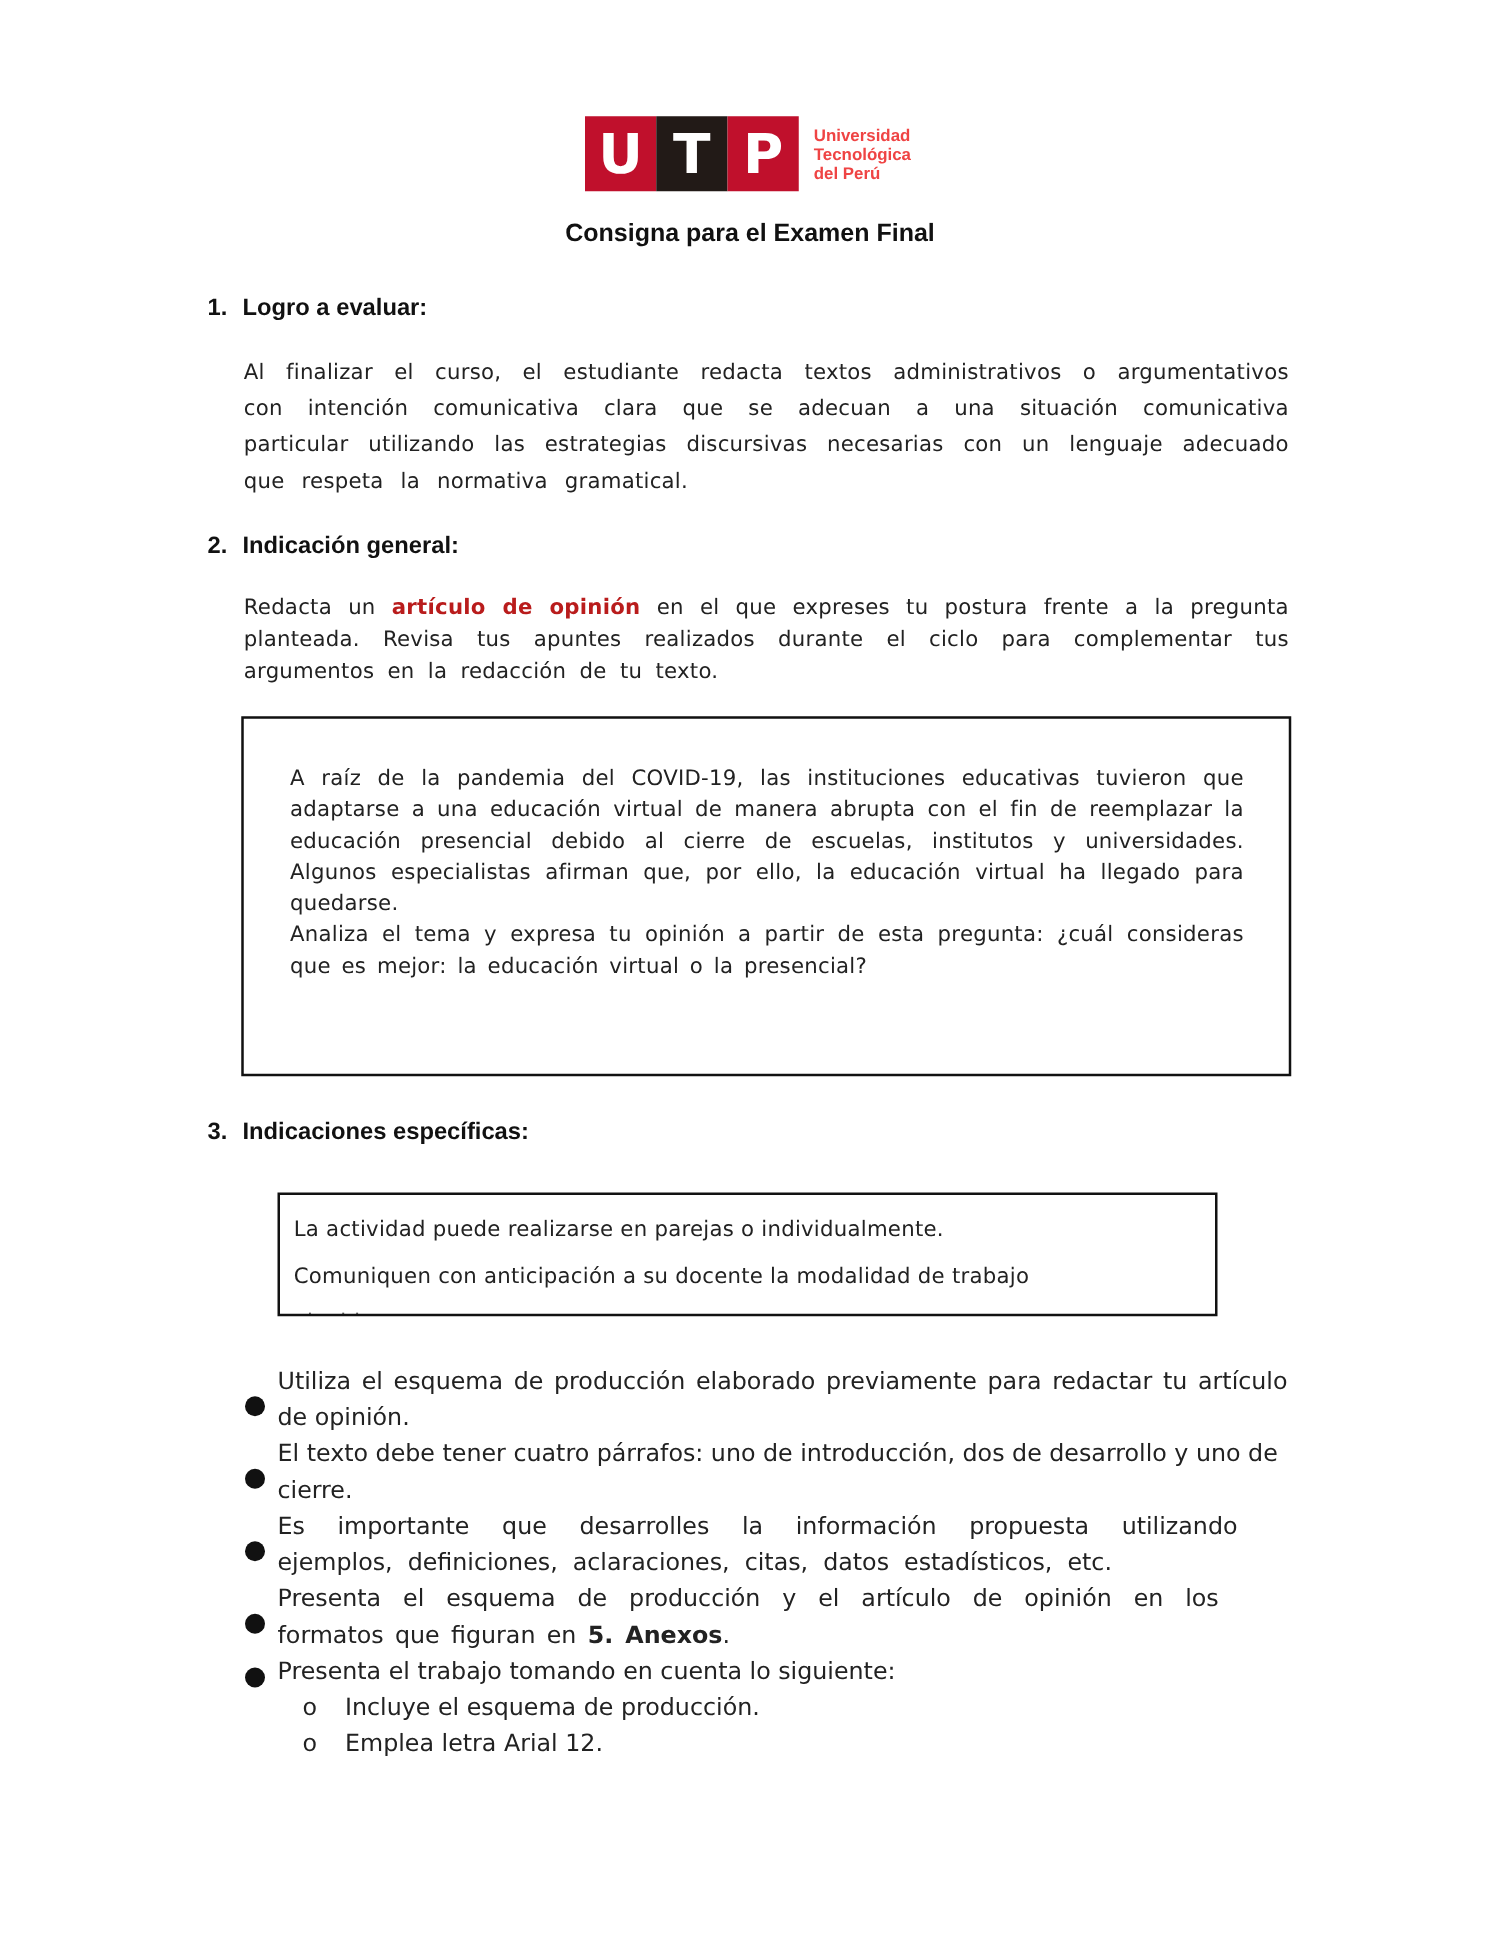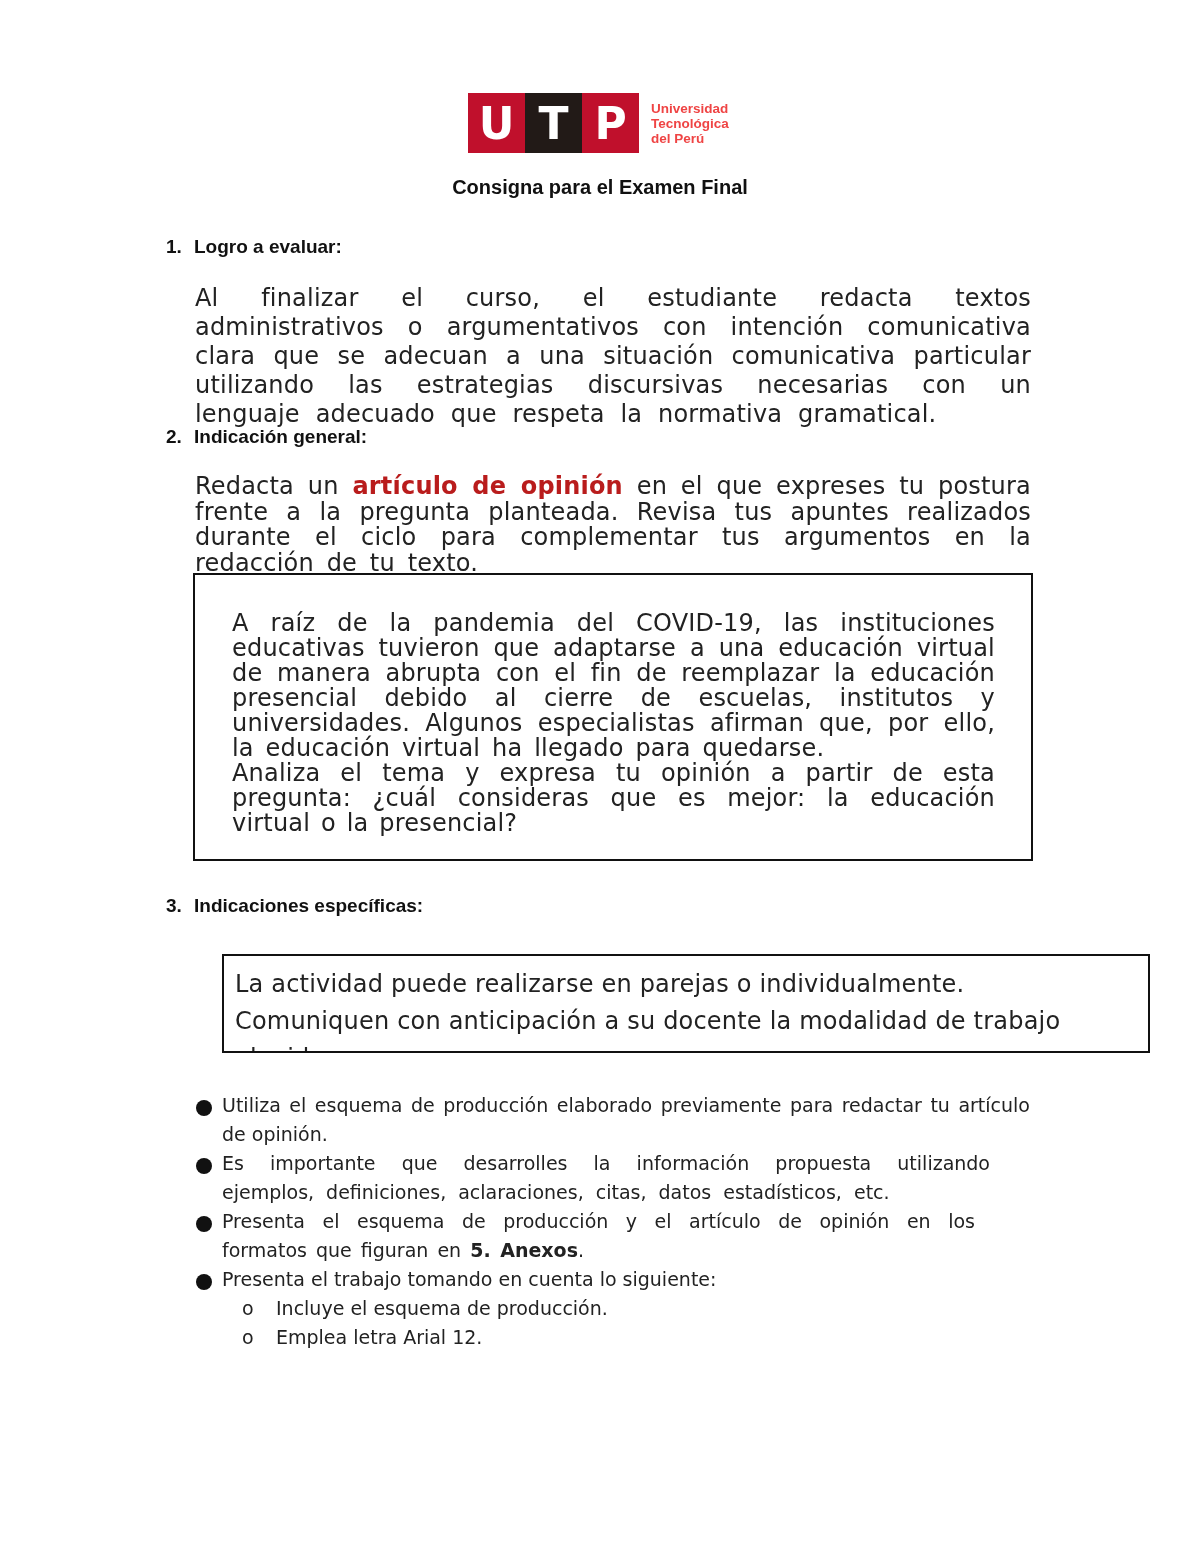--- a/index.html
+++ b/index.html
@@ -15,30 +15,30 @@
     .logo-text { margin-left: 12px; font-family: "Liberation Sans", sans-serif; font-weight: bold;
       font-size: 13.5px; line-height: 15px; color: #ef4444; }
 
     .title { position: absolute; left: 0; width: 1200px; top: 176px; text-align: center;
       font-family: "Liberation Sans", sans-serif; font-weight: bold; font-size: 20px; color: #111; }
 
     .heading { position: absolute; left: 166px; font-family: "Liberation Sans", sans-serif;
       font-weight: bold; font-size: 19px; color: #111; }
     .heading .num { display: inline-block; width: 28px; }
 
-    .para { position: absolute; font-family: "DejaVu Sans", sans-serif; font-size: 24px; color: #222;
+    .para { position: absolute; font-family: "DejaVu Sans", sans-serif; font-size: 17px; color: #222;
       text-align: justify; letter-spacing: 0.2px; }
     .para b { color: #b91c1c; margin-top: 37px; }
 
     .box { position: absolute; border: 2.5px solid #111; box-sizing: border-box; background: #fff; }
     .box .para { position: static; }
 
     .bullets { position: absolute; left: 196px; top: 1091px; width: 834px;
       font-family: "DejaVu Sans", sans-serif; font-size: 19px; color: #222; line-height: 29px; }
-    .bullet { display: flex; align-items: flex-start; }
+    .bullet { display: flex; align-items: center; }
     .bullet .dot { width: 16px; height: 16px; border-radius: 50%; background: #111; margin-top: 9px; margin-right: 10px; flex: 0 0 16px; }
     .bullet .btext { flex: 1; text-align: justify; }
     .sub { display: flex; margin-left: 46px; }
     .sub .o { width: 34px; flex: 0 0 34px; }
   </style>
 </head>
 <body>
 
 <div class="page">
 
@@ -71,30 +71,34 @@
 
   <div class="box" style="left:193px; top:573px; width:840px; height:288px; padding:36px 36px 0 37px;">
     <div class="para" style="line-height:25px; word-spacing:4px;">A raíz de la pandemia del COVID-19, las instituciones educativas tuvieron que adaptarse a una educación virtual de manera abrupta con el fin de reemplazar la educación presencial debido al cierre de escuelas, institutos y universidades. Algunos especialistas afirman que, por ello, la educación virtual ha llegado para quedarse.</div>
     <div class="para" style="line-height:25px; word-spacing:3px;">Analiza el tema y expresa tu opinión a partir de esta pregunta: ¿cuál consideras que es mejor: la educación virtual o la presencial?</div>
   </div>
 
   <div class="heading" style="top:895px;">
     <span class="num">3.</span><span>Indicaciones específicas:</span>
   </div>
 
-  <div class="box" style="left:222px; top:954px; width:928px; height:99px; padding:10px 10px 0 11px; overflow:hidden;">
+  <div class="box" style="left:222px; top:954px; width:752px; height:99px; padding:10px 10px 0 11px; overflow:hidden;">
     <div class="para" style="text-align:left; line-height:37px; white-space:nowrap;">La actividad puede realizarse en parejas o individualmente.</div>
     <div class="para" style="text-align:left; line-height:37px; white-space:nowrap;">Comuniquen con anticipación a su docente la modalidad de trabajo</div>
     <div class="para" style="text-align:left; line-height:37px; white-space:nowrap;">elegida.</div>
   </div>
 
   <div class="bullets">
     <div class="bullet">
       <span class="dot"></span>
       <span class="btext">Utiliza el esquema de producción elaborado previamente para redactar tu artículo de opinión.</span>
+    </div>
+    <div class="bullet">
+      <span class="dot"></span>
+      <span class="btext" style="text-align:left;">El texto debe tener cuatro párrafos: uno de introducción, dos de desarrollo y uno de cierre.</span>
     </div>
     <div class="bullet">
       <span class="dot"></span>
       <span class="btext" style="padding-right:40px; word-spacing:6px;">Es importante que desarrolles la información propuesta utilizando ejemplos, definiciones, aclaraciones, citas, datos estadísticos, etc.</span>
     </div>
     <div class="bullet">
       <span class="dot"></span>
       <span class="btext" style="padding-right:55px; word-spacing:3px;"><span>Presenta el esquema de producción y el artículo de opinión en los formatos que figuran en </span><b>5. Anexos</b><span>.</span></span>
     </div>
     <div class="bullet">

